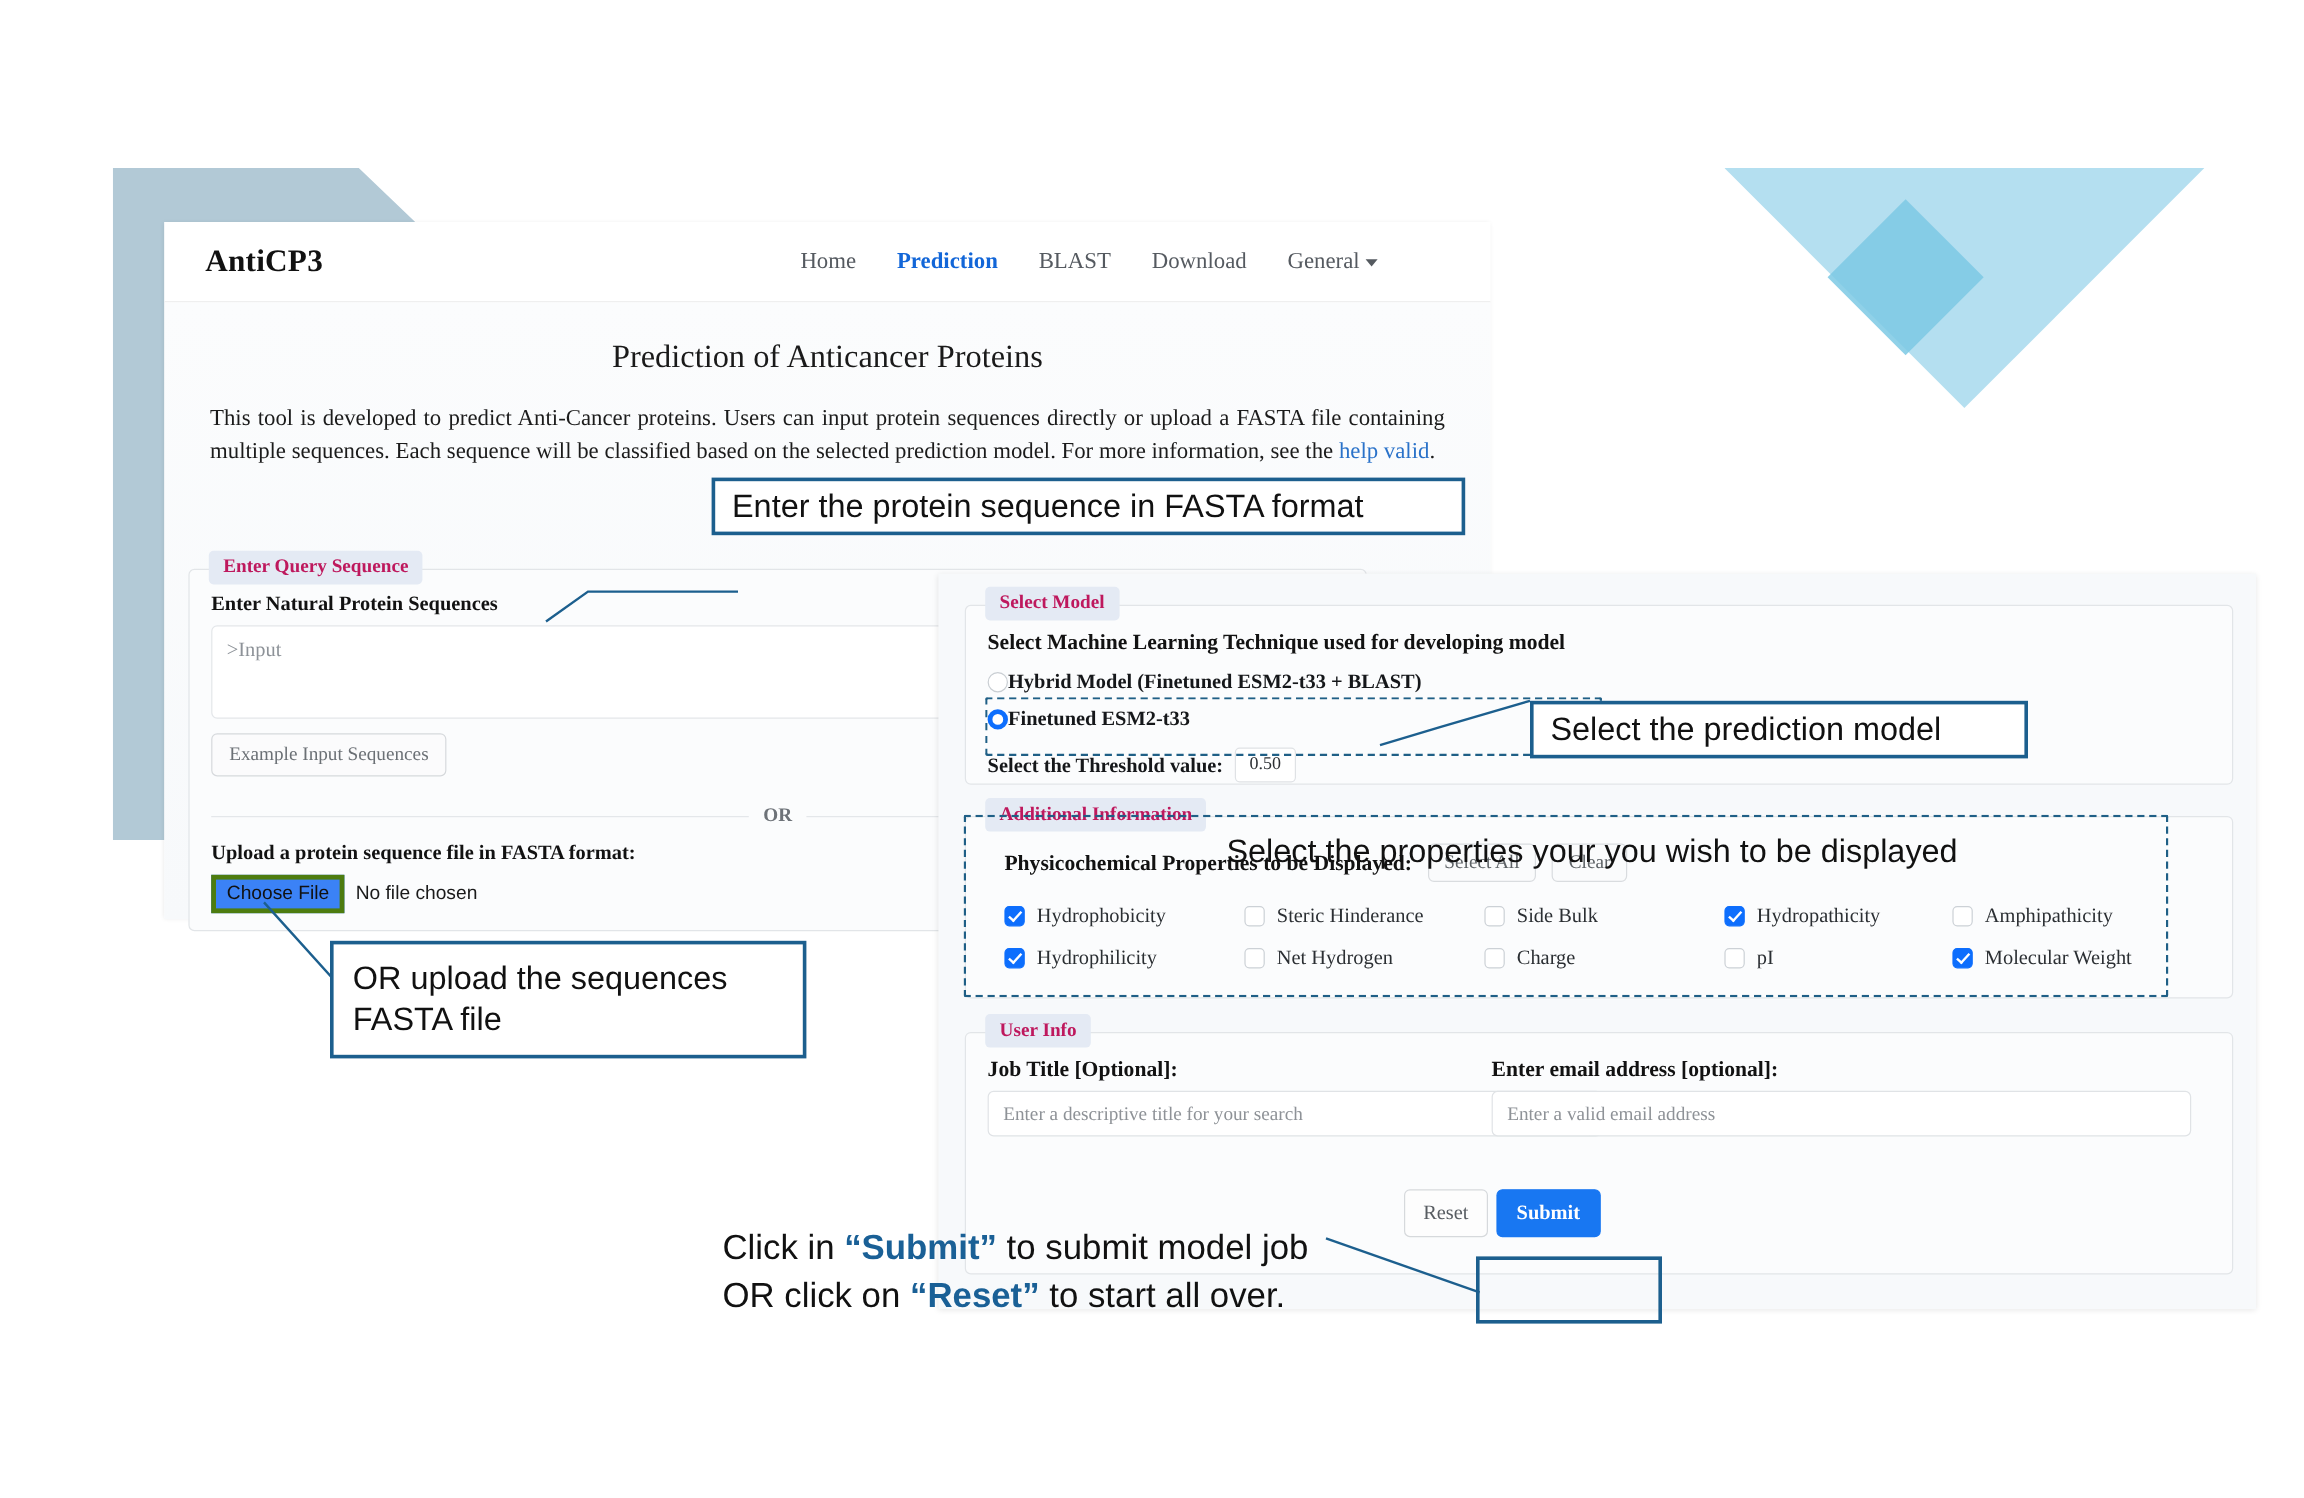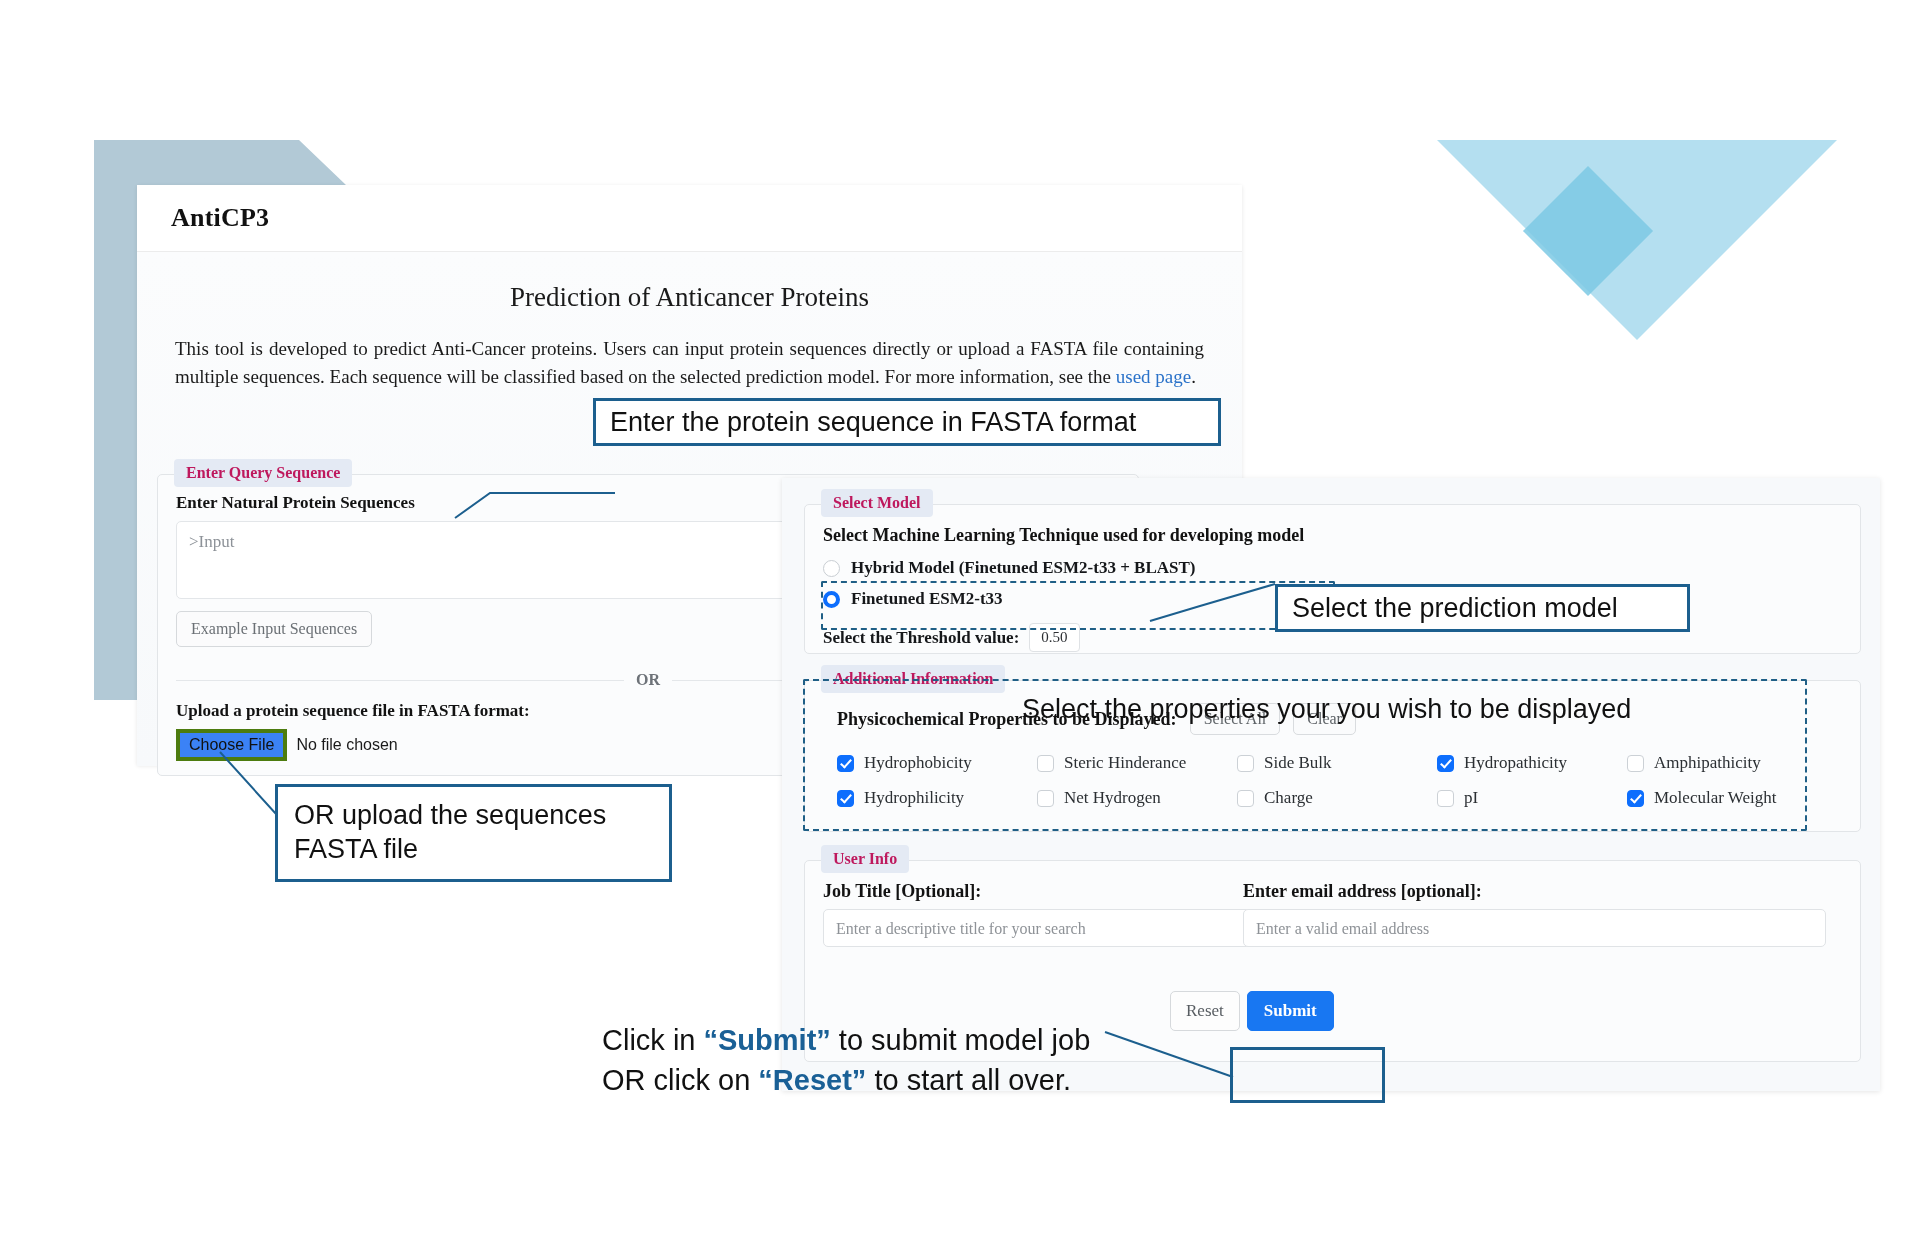--- a/index.html
+++ b/index.html
@@ -176,21 +176,21 @@
     width: 1098px; height: 613px;
     background: #f7f9fb;
     z-index: 6;
     box-shadow: 0 1px 5px rgba(0,0,0,.10);
   }
 
   .model-panel  { left: 22px;  top: 26px;  width: 1055px; height: 148px; }
   .addinfo-panel{ left: 22px;  top: 202px; width: 1055px; height: 150px; }
   .userinfo-panel{left: 22px;  top: 382px; width: 1055px; height: 200px; }
 
-  .radio-row { display: flex; align-items: center; gap: 11px; margin-top: 11px;}
+  .radio-row { display: flex; align-items: center; margin-top: 11px;}
   .radio {
     width: 17px; height: 17px; border-radius: 50%;
     border: 1px solid #c9ced3; background: #fff;
     box-sizing: border-box; flex: none;
   }
   .radio.checked {
     border: 4px solid #0d6efd; background: #fff;
   }
   .radio-lbl { font-size: 17px; font-weight: bold; color: #15171a; }
   .radio-lbl.reg { font-weight: bold; }
@@ -279,26 +279,33 @@
 
 <svg class="deco-tri-big" viewBox="0 0 400 200" width="400" height="200">
   <polygon points="0,0 400,0 200,200" fill="#b4dff0"></polygon>
   <rect x="105" y="45" width="92" height="92" transform="rotate(45 151 91)" fill="#7cc9e4" opacity="0.85"></rect>
 </svg>
 
 <div class="page-card">
 
   <div class="navbar">
     <div class="brand">AntiCP3</div>
+    <div class="navlinks">
+      <a class="navlink" href="#">Home</a>
+      <a class="navlink active" href="#">Prediction</a>
+      <a class="navlink" href="#">BLAST</a>
+      <a class="navlink" href="#">Download</a>
+      <a class="navlink" href="#"><span>General</span><span class="caret"></span></a>
+    </div>
   </div>
 
   <div class="page-body">
     <div class="page-title">Prediction of Anticancer Proteins</div>
 
-    <p class="intro"><span>This tool is developed to predict Anti-Cancer proteins. Users can input protein sequences directly or upload a FASTA file containing multiple sequences. Each sequence will be classified based on the selected prediction model. For more information, see the </span><a href="#">used page</a><span>.</span></p>
+    <p class="intro"><span>This tool is developed to predict Anti-Cancer proteins. Users can input protein sequences directly or upload a FASTA file containing multiple sequences. Each sequence will be classified based on the selected prediction model. For more information, see the </span><a href="#">help valid</a><span>.</span></p>
 
     <div class="panel query-panel">
       <div class="panel-legend">Enter Query Sequence</div>
 
       <div class="lbl-bold" style="position:absolute;left:18px;top:18px;">Enter Natural Protein Sequences</div>
 
       <div class="textarea-box" style="position:absolute;left:18px;top:46px;width:944px;height:78px;">&gt;Input</div>
 
       <button class="btn-outline" style="position:absolute;left:18px;top:136px;">Example Input Sequences</button>
 

